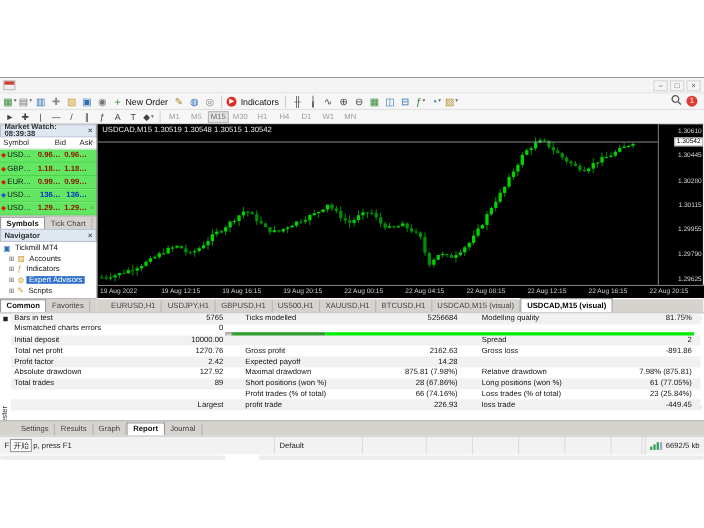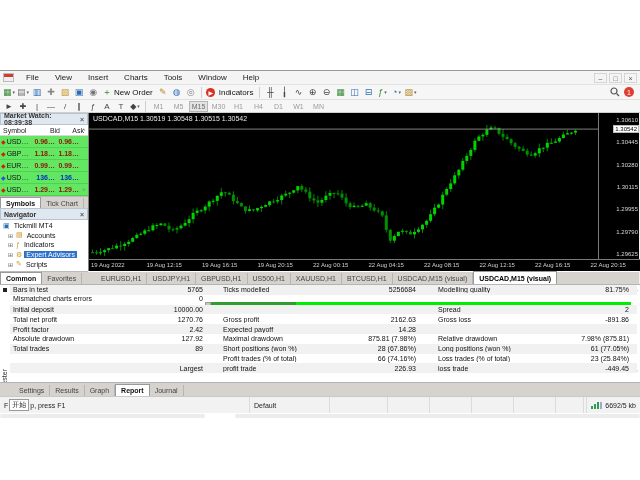--- a/index.html
+++ b/index.html
@@ -101,29 +101,20 @@
   .deco-bar{position:absolute;height:4px;background:#ececec;border-radius:2px;top:414px;}
 </style>
 </head>
 <body>
 
 <div class="page">
   <div class="app">
 
     <div class="menubar">
       <div class="mt4logo"></div>
-      <div id="menu-items" style="display:flex;">
-          <div class="menu-item">File</div>
-          <div class="menu-item">View</div>
-          <div class="menu-item">Insert</div>
-          <div class="menu-item">Charts</div>
-          <div class="menu-item">Tools</div>
-          <div class="menu-item">Window</div>
-          <div class="menu-item">Help</div>
-        </div>
       <div class="win-controls" id="win-controls">
           <div class="win-btn">–</div>
           <div class="win-btn">□</div>
           <div class="win-btn">×</div>
         </div>
     </div>
 
     <div class="toolbar1" id="toolbar1">
         <div class="tbico">
           <span style="color: rgb(60, 140, 60);">▦</span>

